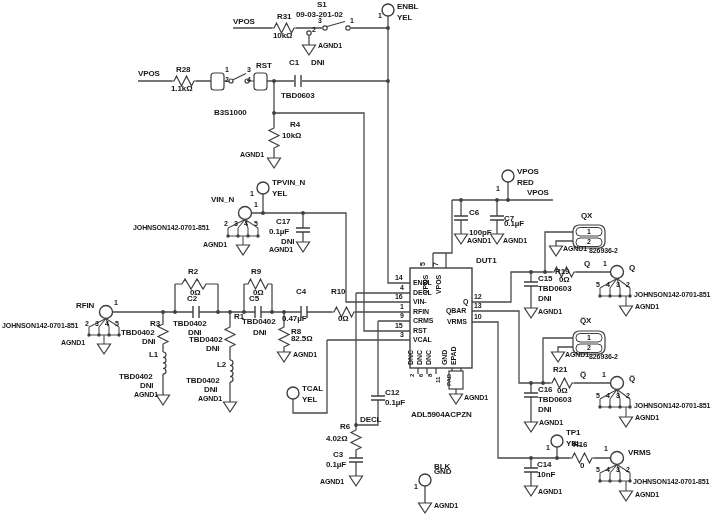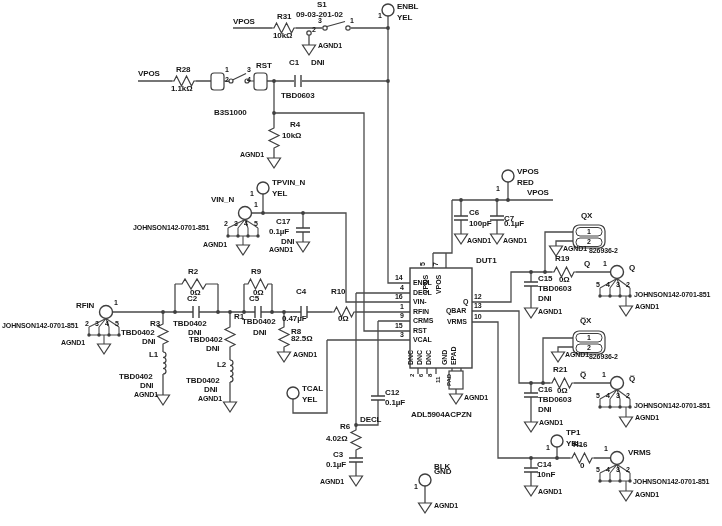--- a/index.html
+++ b/index.html
@@ -353,36 +353,36 @@
   <b class="lb s6 rot" style="left:433px;top:371px">8</b>
   <b class="lb s6 rot" style="left:441px;top:377px">11</b>
   <b class="lb s6 rot" style="left:452px;top:380px">PAD</b>
   <b class="lb s7" style="left:464px;top:394px">AGND1</b>
 
   <b class="lb s7" style="left:496px;top:185px">1</b>
   <b class="lb" style="left:517px;top:168px">VPOS</b>
   <b class="lb" style="left:517px;top:179px">RED</b>
   <b class="lb" style="left:527px;top:189px">VPOS</b>
   <b class="lb" style="left:469px;top:209px">C6</b>
-  <b class="lb" style="left:469px;top:220px">100pF</b>
+  <b class="lb" style="left:469px;top:229px">100pF</b>
   <b class="lb s7" style="left:467px;top:237px">AGND1</b>
   <b class="lb" style="left:504px;top:215px">C7</b>
   <b class="lb" style="left:504px;top:220px">0.1µF</b>
   <b class="lb s7" style="left:503px;top:237px">AGND1</b>
 
   <b class="lb" style="left:581px;top:212px">QX</b>
   <b class="lb s7" style="left:587px;top:228px">1</b>
   <b class="lb s7" style="left:587px;top:238px">2</b>
   <b class="lb s7" style="left:563px;top:245px">AGND1</b>
   <b class="lb s7" style="left:589px;top:247px">826936-2</b>
   <b class="lb" style="left:538px;top:275px">C15</b>
   <b class="lb" style="left:538px;top:285px">TBD0603</b>
   <b class="lb" style="left:538px;top:295px">DNI</b>
   <b class="lb s7" style="left:538px;top:308px">AGND1</b>
-  <b class="lb" style="left:555px;top:255px">R19</b>
+  <b class="lb" style="left:555px;top:268px">R19</b>
   <b class="lb" style="left:559px;top:276px">0Ω</b>
   <b class="lb" style="left:584px;top:260px">Q</b>
   <b class="lb s7" style="left:603px;top:260px">1</b>
   <b class="lb" style="left:629px;top:264px">Q</b>
   <b class="lb s7" style="left:596px;top:281px">5</b>
   <b class="lb s7" style="left:606px;top:281px">4</b>
   <b class="lb s7" style="left:616px;top:281px">3</b>
   <b class="lb s7" style="left:626px;top:281px">2</b>
   <b class="lb s7" style="left:634px;top:291px">JOHNSON142-0701-851</b>
   <b class="lb s7" style="left:635px;top:303px">AGND1</b>

